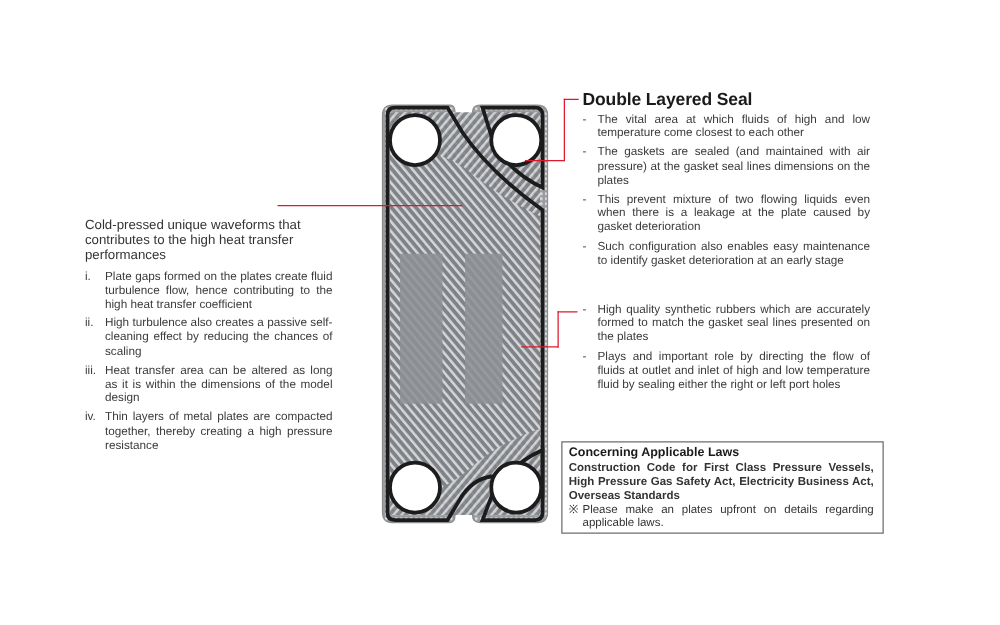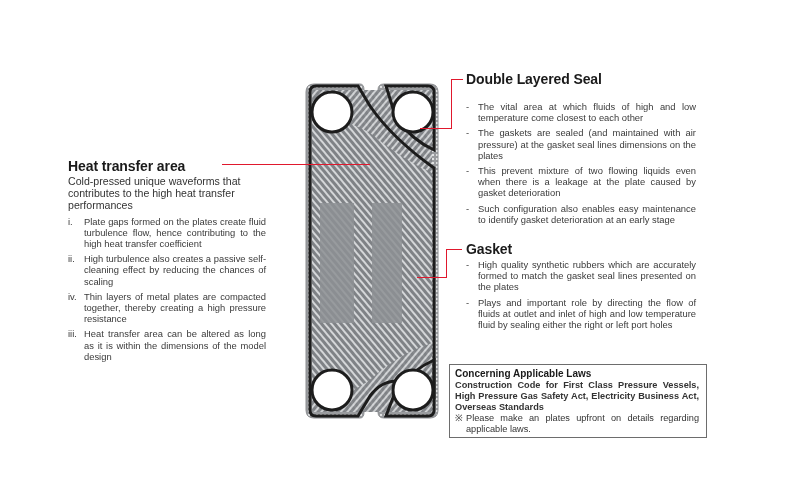--- a/index.html
+++ b/index.html
@@ -66,45 +66,43 @@
 
 <div class="red" style="left:222px;top:164px;width:148px;height:1px;"></div>
 <div class="red" style="left:420px;top:128px;width:32px;height:1px;"></div>
 <div class="red" style="left:451px;top:79px;width:1px;height:50px;"></div>
 <div class="red" style="left:451px;top:79px;width:12px;height:1px;"></div>
 <div class="red" style="left:417px;top:277px;width:30px;height:1px;"></div>
 <div class="red" style="left:446px;top:249px;width:1px;height:29px;"></div>
 <div class="red" style="left:446px;top:249px;width:16px;height:1px;"></div>
 
 <div class="abs" style="left:68px;top:158px;width:198px;">
-  <div class="title">Heat transfer area</div>
-  <div class="desc" style="margin-top:1px;margin-bottom:4px;">Cold-pressed unique waveforms that contributes to the high heat transfer performances</div>
+  <div class="desc" style="margin-top:16px;margin-bottom:4px;">Cold-pressed unique waveforms that contributes to the high heat transfer performances</div>
   <ul class="list roman">
     <li><span class="mk">i.</span><span>Plate gaps formed on the plates create fluid turbulence flow, hence contributing to the high heat transfer coefficient</span></li>
     <li><span class="mk">ii.</span><span>High turbulence also creates a passive self-cleaning effect by reducing the chances of scaling</span></li>
+    <li><span class="mk">iii.</span><span>Heat transfer area can be altered as long as it is within the dimensions of the model design</span></li>
     <li><span class="mk">iv.</span><span>Thin layers of metal plates are compacted together, thereby creating a high pressure resistance</span></li>
-    <li><span class="mk">iii.</span><span>Heat transfer area can be altered as long as it is within the dimensions of the model design</span></li>
   </ul>
 </div>
 
 <div class="abs" style="left:466px;top:71px;width:230px;">
-  <div class="title" style="margin-bottom:14px;">Double Layered Seal</div>
+  <div class="title" style="margin-bottom:2px;">Double Layered Seal</div>
   <ul class="list dash">
     <li><span class="mk">-</span><span>The vital area at which fluids of high and low temperature come closest to each other</span></li>
     <li><span class="mk">-</span><span>The gaskets are sealed (and maintained with air pressure) at the gasket seal lines dimensions on the plates</span></li>
     <li><span class="mk">-</span><span>This prevent mixture of two flowing liquids even when there is a leakage at the plate caused by gasket deterioration</span></li>
     <li><span class="mk">-</span><span>Such configuration also enables easy maintenance to identify gasket deterioration at an early stage</span></li>
   </ul>
 </div>
 
 <div class="abs" style="left:466px;top:241px;width:230px;">
-  <div class="title" style="margin-bottom:2px;">Gasket</div>
   <ul class="list dash">
     <li><span class="mk">-</span><span>High quality synthetic rubbers which are accurately formed to match the gasket seal lines presented on the plates</span></li>
     <li><span class="mk">-</span><span>Plays and important role by directing the flow of fluids at outlet and inlet of high and low temperature fluid by sealing either the right or left port holes</span></li>
   </ul>
 </div>
 
-<div class="abs lawbox" style="left:449px;top:364px;width:258px;height:74px;">
+<div class="abs lawbox" style="left:449px;top:353px;width:258px;height:74px;">
   <div class="lt">Concerning Applicable Laws</div>
   <div class="lb">Construction Code for First Class Pressure Vessels, High Pressure Gas Safety Act, Electricity Business Act, Overseas Standards</div>
   <div class="ln"><span class="mk">※</span><span>Please make an plates upfront on details regarding applicable laws.</span></div>
 </div>
 
 </body></html>

